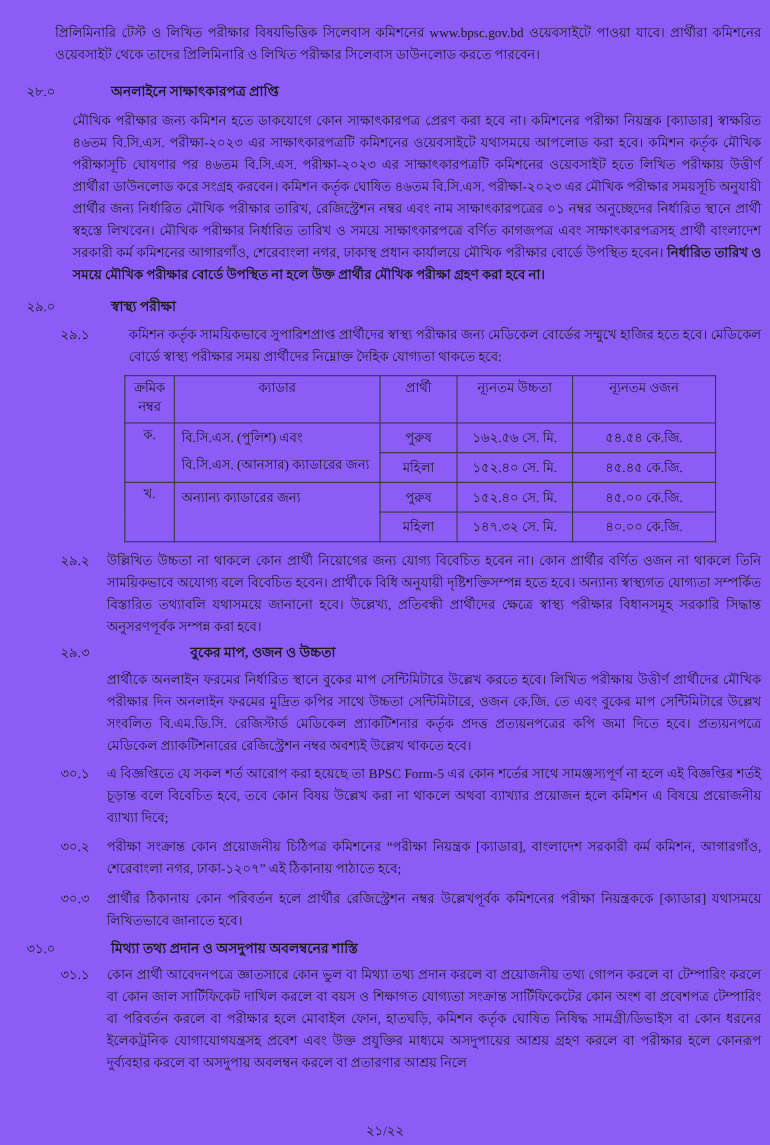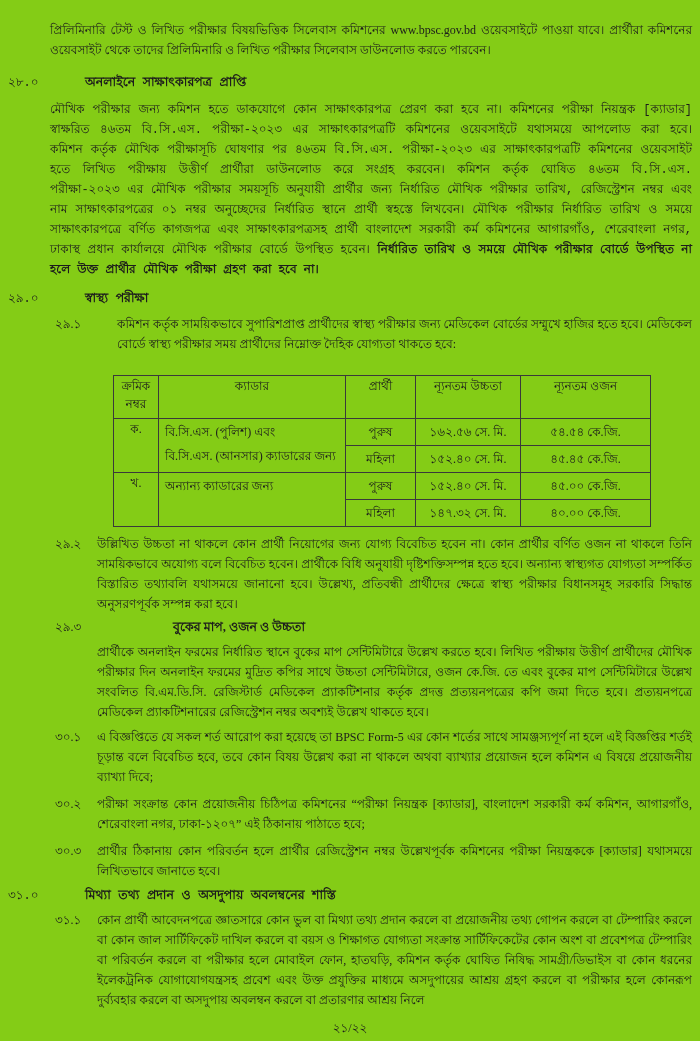--- a/index.html
+++ b/index.html
@@ -2,40 +2,40 @@
 <html lang="bn"><head>
 <meta charset="utf-8">
 <style>
   html, body { margin:0; padding:0; background:#ffffff; }
   body {
     width:700px; height:1041px; position:relative; overflow:hidden;
     color:#1c1c1c;
     font-family:"Liberation Serif","DejaVu Serif",serif;
     font-size:12px; line-height:20px;
   }
-  .page { position:absolute; inset:0; background:#84cc16; }
+  .page { position:absolute; inset:0; background:#8b5cf6; }
 
   
-  .blk1 { display:grid; grid-template-columns:42px 1fr; padding:0 8px 0 8px;font-family:Liberation Mono, monospace; }
+  .blk1 { display:grid; grid-template-columns:42px 1fr; padding:0 8px 0 24px; }
   
   .blk2 { display:grid; grid-template-columns:42px 1fr; padding:0 8px 0 55px; }
   .blk0 { padding:0 8px 0 50px; }
 
   .num { font-weight:400; }
   .just { text-align:justify; }
   p { margin:0; }
   .h1t { font-weight:700; font-size:12.5px;margin-left:35px; }
   b { font-weight:700; }
 
   .mt-intro { margin-top:20px; }
   .mt-h28  { margin-top:13px; }
   .mt-p28  { margin-top:7px; }
   .mt-h29  { margin-top:9px; }
   .mt-p291 { margin-top:5px;gap:20px; }
-  .mt-tbl  { margin-top:21px; }
+  .mt-tbl  { margin-top:7px; }
   .mt-p292 { margin-top:7px; }
   .mt-h293 { margin-top:3px;gap:41px; }
   .mt-p293 { margin-top:5px; }
   .mt-h30  { margin-top:7px; }
   .mt-p301 { margin-top:5px; }
   .mt-p302 { margin-top:7px; }
   .mt-p303 { margin-top:7px; }
   .mt-h31  { margin-top:5px; }
   .mt-p311 { margin-top:4px; }
 

